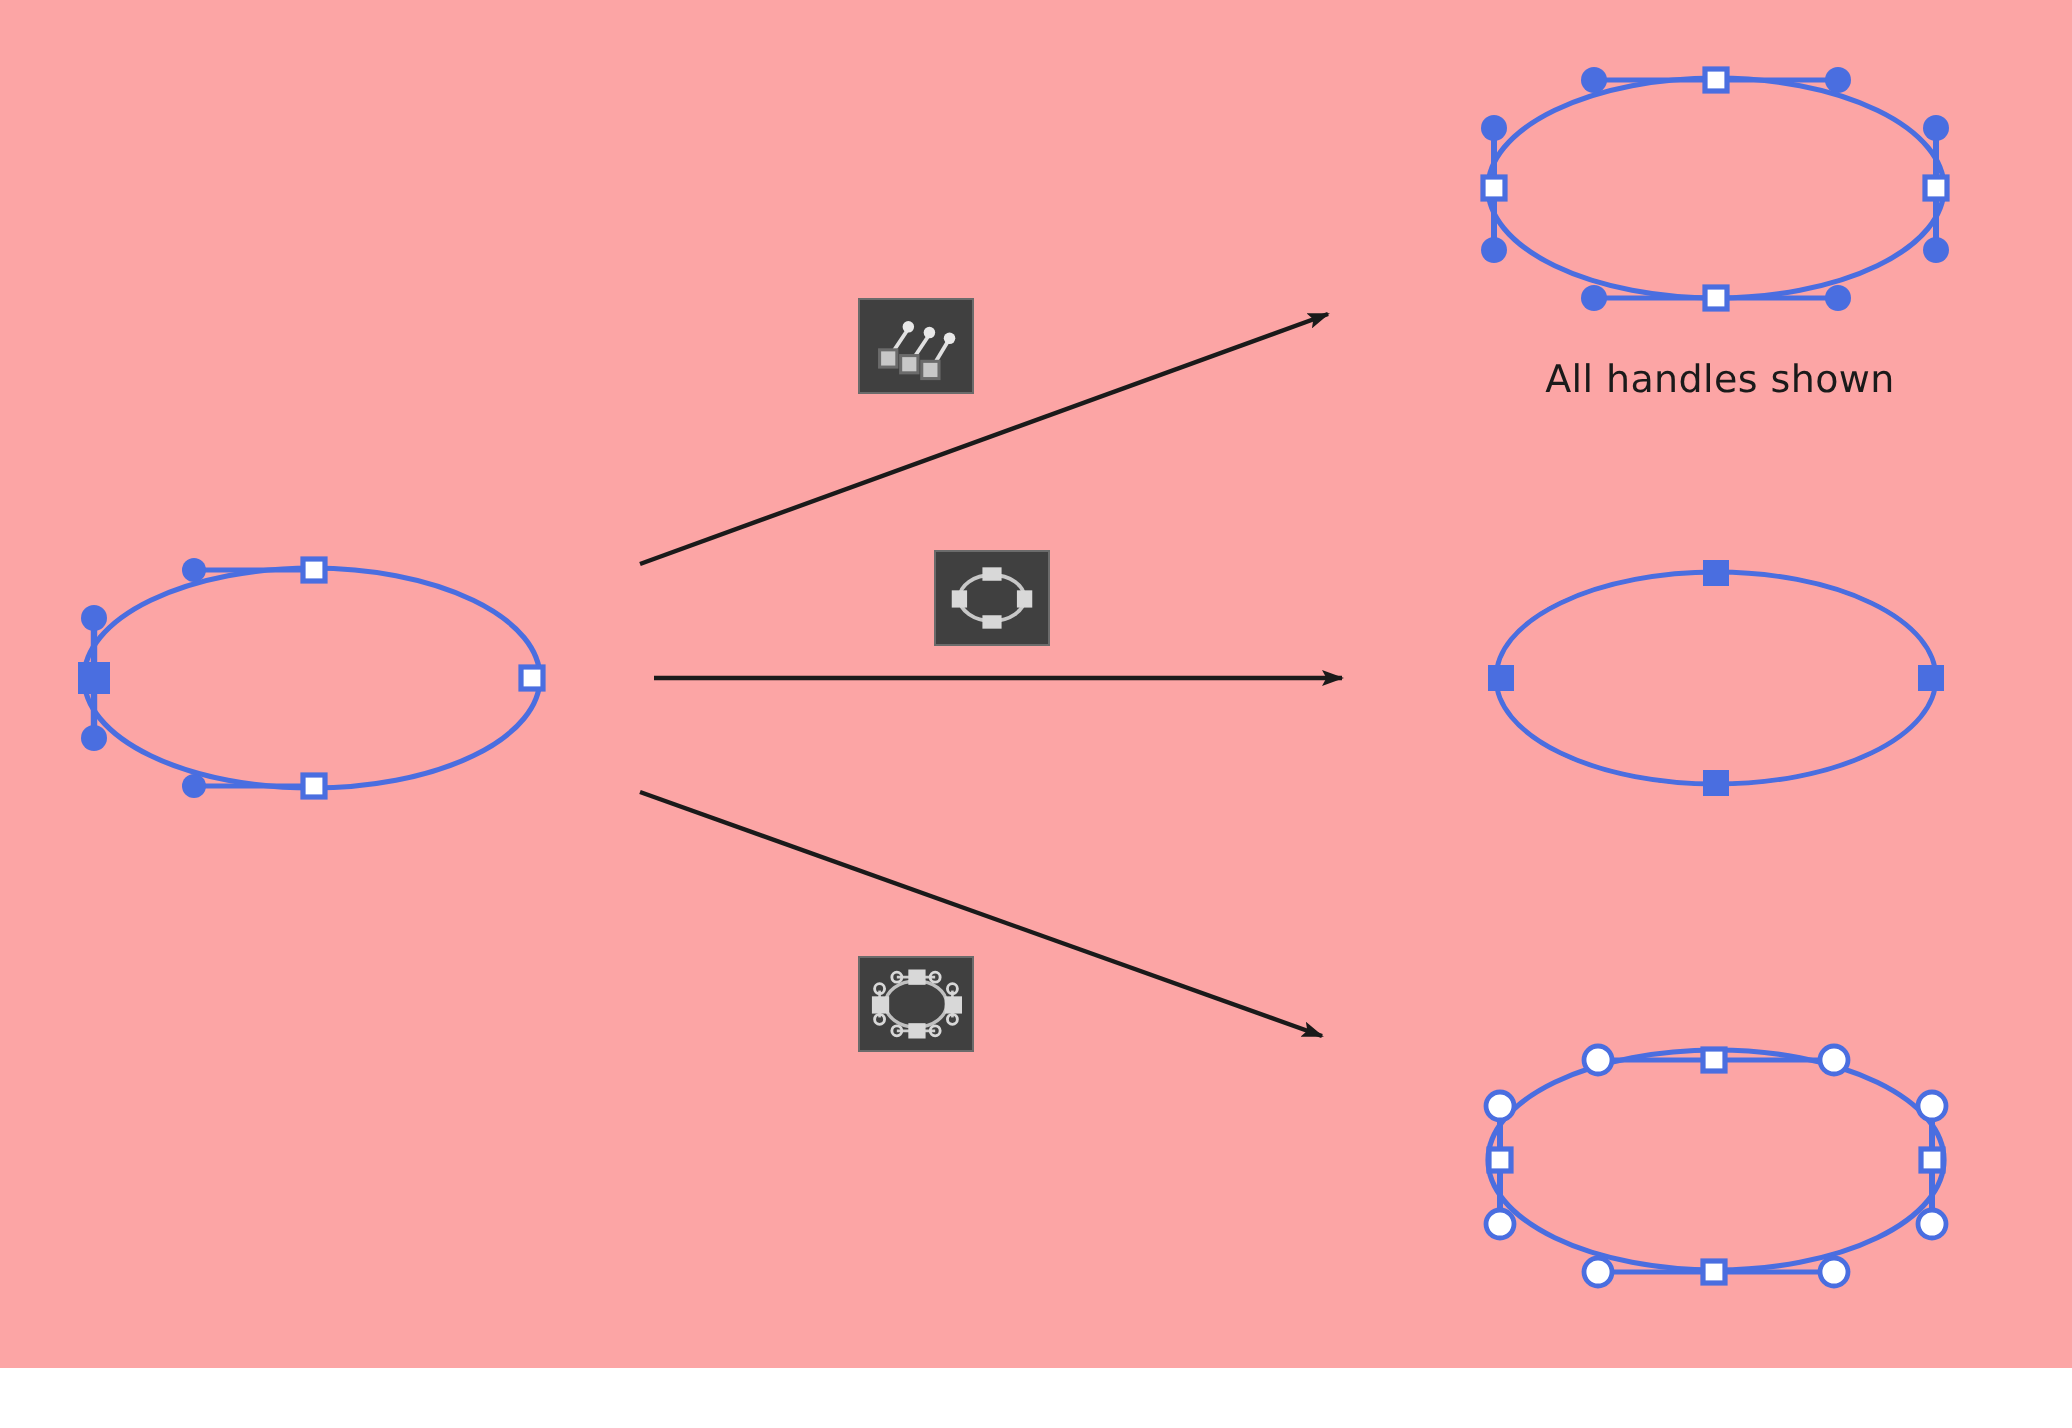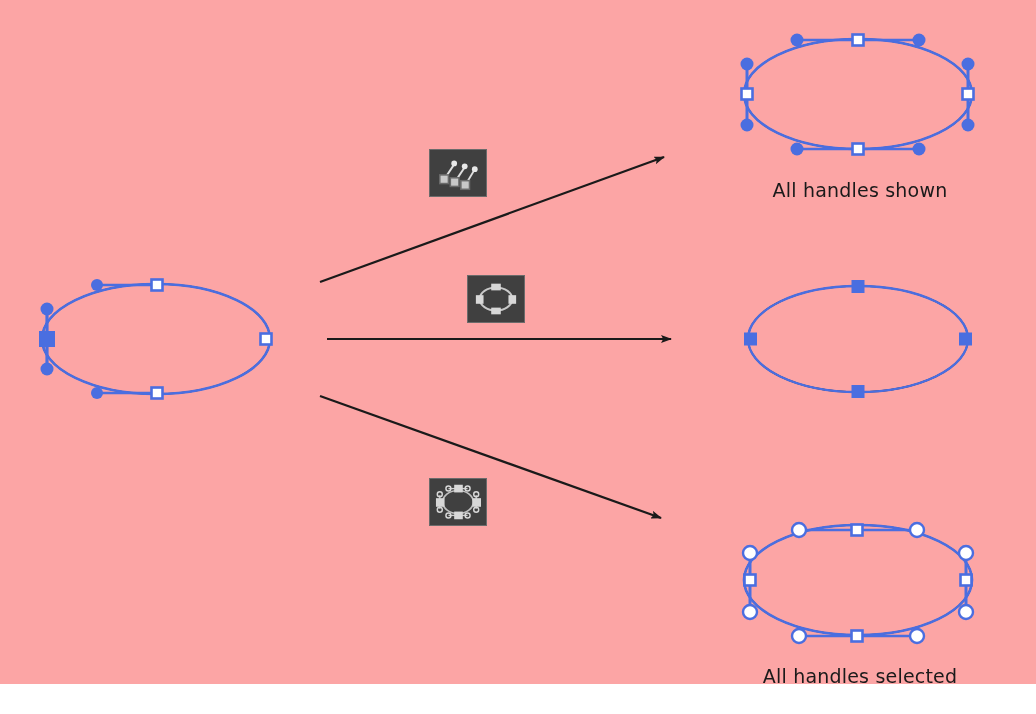--- a/index.html
+++ b/index.html
@@ -201,17 +201,16 @@
         <circle cx="48" cy="32" r="2.6"></circle>
       </g>
       <rect x="25" y="6" width="9" height="8" fill="#d8d8d8"></rect>
       <rect x="25" y="34" width="9" height="8" fill="#d8d8d8"></rect>
       <rect x="6" y="20" width="9" height="9" fill="#d8d8d8"></rect>
       <rect x="44" y="20" width="9" height="9" fill="#d8d8d8"></rect>
     </svg>
   </div>
 
   <div class="caption" id="caption-handles-shown">All handles shown</div>
-  <div class="caption" id="caption-handles-selected">All handles selected</div>
 
   <div id="bottom-bar"></div>
 
 </div>
 
 </body></html>

